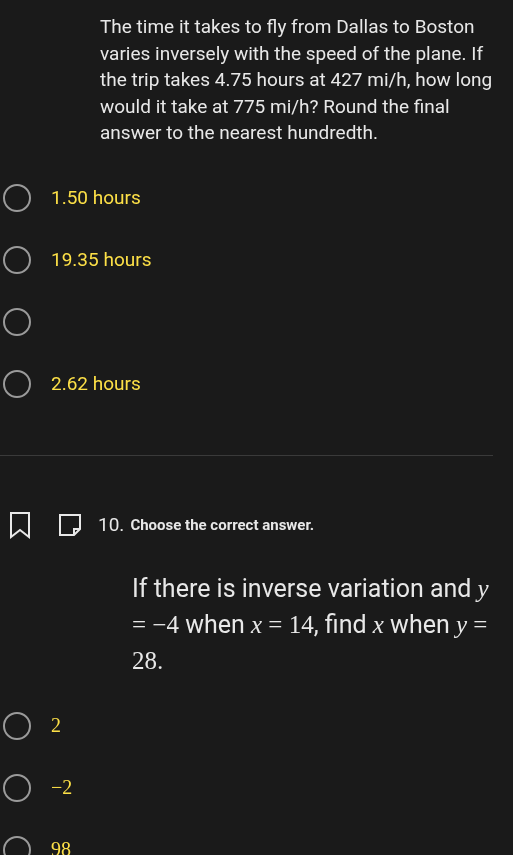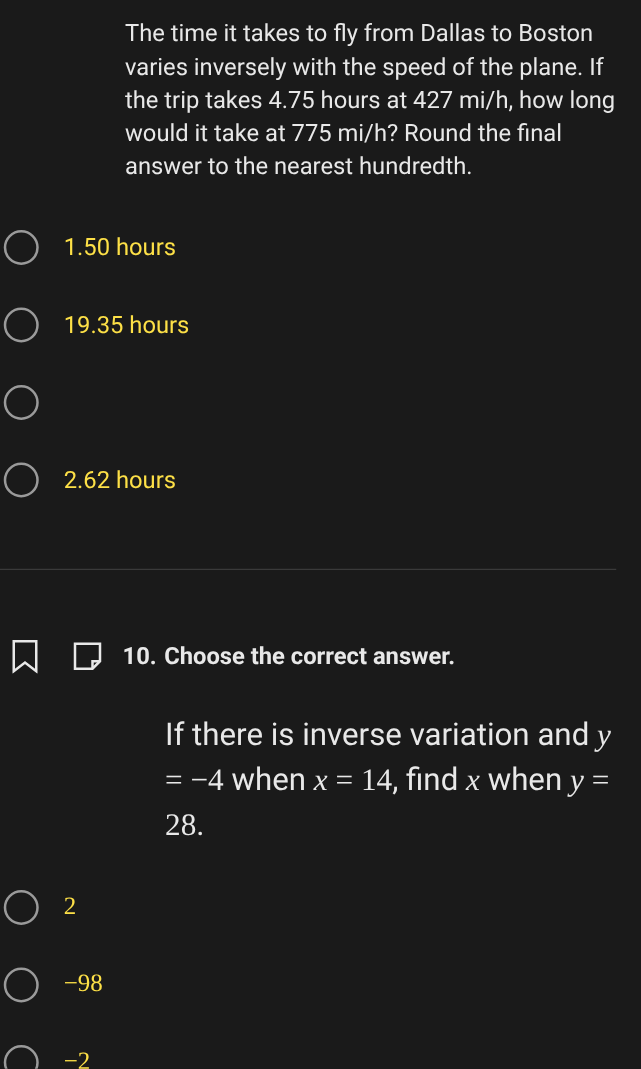--- a/index.html
+++ b/index.html
@@ -57,25 +57,25 @@
       height: 28px;
       margin-right: 24px;
     }
     .note-icon {
       width: 28px;
       height: 28px;
       margin-right: 14px;
     }
     .q-number {
       font-size: 19px;
-      font-weight: 700;
+      font-weight: 400;
       margin-right: 6px;
     }
     .q-instruction {
-      font-size: 19px;
+      font-size: 15px;
       font-weight: 700;
     }
     .q2-text {
       font-size: 25px;
       line-height: 1.45;
       padding: 32px 20px 15px 132px;
     }
     .math {
       font-family: 'Times New Roman', serif;
       font-style: italic;
@@ -129,23 +129,19 @@
   <span>If there is inverse variation and </span><span class="math">y</span><span class="math math-num"> = </span><span class="math math-num">−4</span><span> when </span><span class="math">x</span><span class="math math-num"> = </span><span class="math math-num">14</span><span>, find </span><span class="math">x</span><span> when </span><span class="math">y</span><span class="math math-num"> = </span><span class="math math-num">28</span><span>.</span>
 </div>
 
 <div class="options">
   <div class="option">
     <div class="radio"></div>
     <span class="option-label option-math">2</span>
   </div>
   <div class="option">
     <div class="radio"></div>
-    <span class="option-label option-math">−98</span>
-  </div>
-  <div class="option">
-    <div class="radio"></div>
     <span class="option-label option-math">−2</span>
   </div>
   <div class="option">
     <div class="radio"></div>
     <span class="option-label option-math">98</span>
   </div>
 </div>
 
 </body></html>

